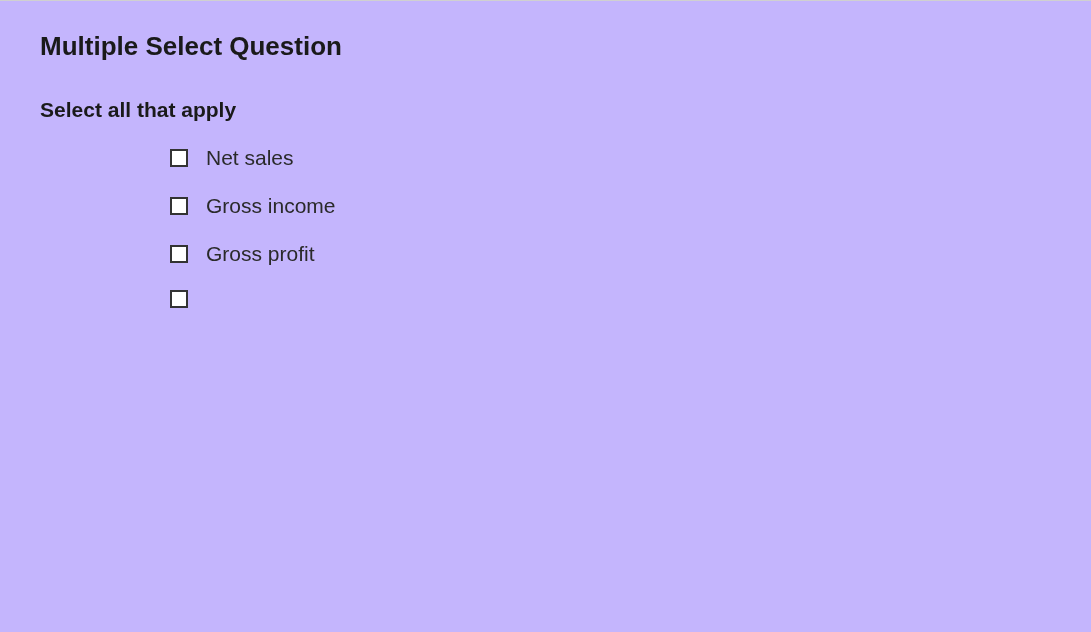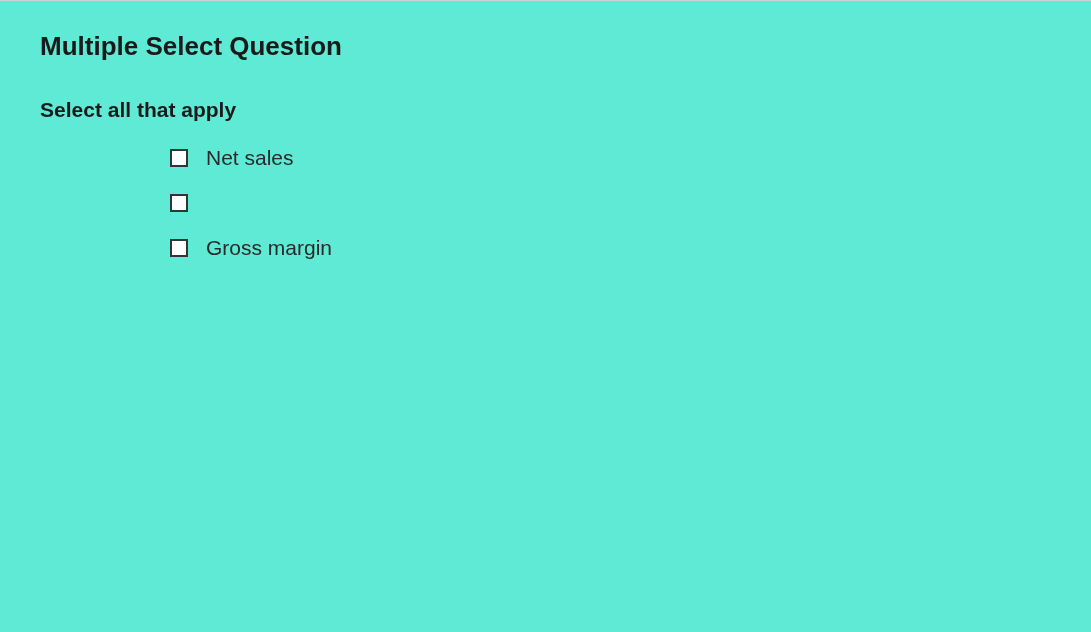--- a/index.html
+++ b/index.html
@@ -8,21 +8,21 @@
       box-sizing: border-box;
     }
     body {
       font-family: -apple-system, BlinkMacSystemFont, 'Segoe UI', Helvetica, Arial, sans-serif;
       background: #f5f5f5;
       width: 1091px;
       height: 632px;
       overflow: hidden;
     }
     .container {
-      background: #5eead4;
+      background: #c4b5fd;
       border-top: 1px solid #d0d0d0;
       padding: 30px 40px;
       height: 100%;
     }
     .question-type {
       font-size: 26px;
       font-weight: 700;
       color: #1a1a1a;
       margin-bottom: 28px;
     }
@@ -70,19 +70,23 @@
 <div class="container">
   <h1 class="question-type">Multiple Select Question</h1>
   <h2 class="instruction">Select all that apply</h2>
   <div class="options">
     <div class="option">
       <div class="checkbox"></div>
       <span class="option-label">Net sales</span>
     </div>
     <div class="option">
       <div class="checkbox"></div>
+      <span class="option-label">Gross income</span>
     </div>
     <div class="option">
       <div class="checkbox"></div>
-      <span class="option-label">Gross margin</span>
+      <span class="option-label">Gross profit</span>
+    </div>
+    <div class="option">
+      <div class="checkbox"></div>
     </div>
   </div>
 </div>
 
 </body></html>

